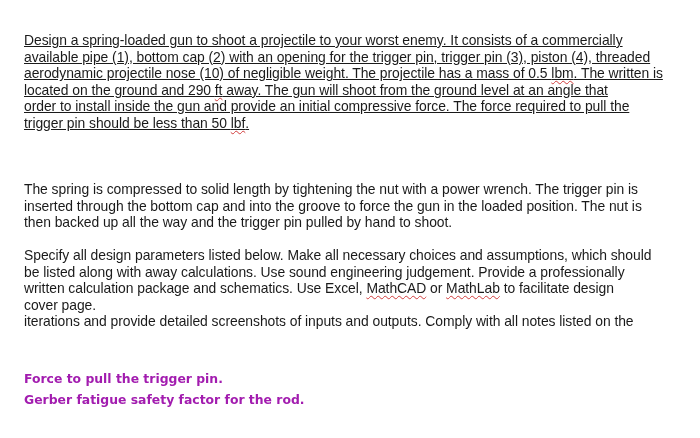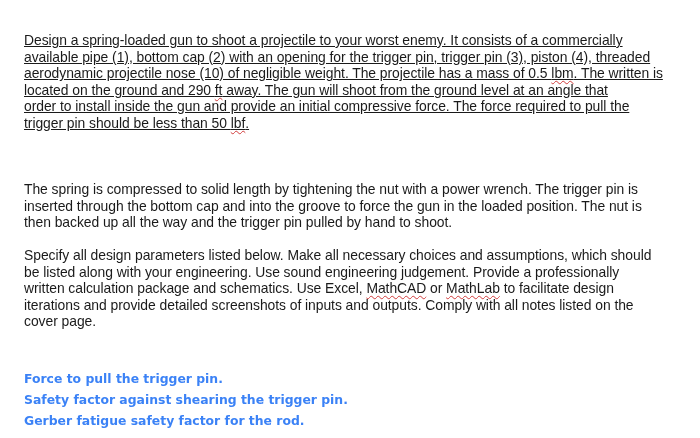--- a/index.html
+++ b/index.html
@@ -46,21 +46,21 @@
     left: 0;
     margin: 0;
     padding: 0;
     list-style: none;
   }
   .req-item {
     font-family: "DejaVu Sans", sans-serif;
     font-weight: bold;
     font-size: 12.4px;
     line-height: 21px;
-    color: #3b82f6;
+    color: #a21caf;
     white-space: nowrap;
   }
 </style>
 </head>
 <body>
 
 <div class="doc">
 
   <p class="para p1">
     <span class="line">Design a spring-loaded gun to shoot a projectile to your worst enemy. It consists of a commercially</span>
@@ -72,25 +72,24 @@
   </p>
 
   <p class="para p2">
     <span class="line">The spring is compressed to solid length by tightening the nut with a power wrench. The trigger pin is</span>
     <span class="line">inserted through the bottom cap and into the groove to force the gun in the loaded position. The nut is</span>
     <span class="line">then backed up all the way and the trigger pin pulled by hand to shoot.</span>
   </p>
 
   <p class="para p3">
     <span class="line">Specify all design parameters listed below. Make all necessary choices and assumptions, which should</span>
-    <span class="line">be listed along with your engineering. Use sound engineering judgement. Provide a professionally</span>
+    <span class="line">be listed along with away calculations. Use sound engineering judgement. Provide a professionally</span>
     <span class="line"><span>written calculation package and schematics. Use Excel, </span><span class="spell">MathCAD</span><span> or </span><span class="spell">MathLab</span><span> to facilitate design</span></span>
+    <span class="line">cover page.</span>
     <span class="line">iterations and provide detailed screenshots of inputs and outputs. Comply with all notes listed on the</span>
-    <span class="line">cover page.</span>
   </p>
 
   <ul class="req-list">
     <li class="req-item">Force to pull the trigger pin.</li>
-    <li class="req-item">Safety factor against shearing the trigger pin.</li>
     <li class="req-item">Gerber fatigue safety factor for the rod.</li>
   </ul>
 
 </div>
 
 </body></html>

